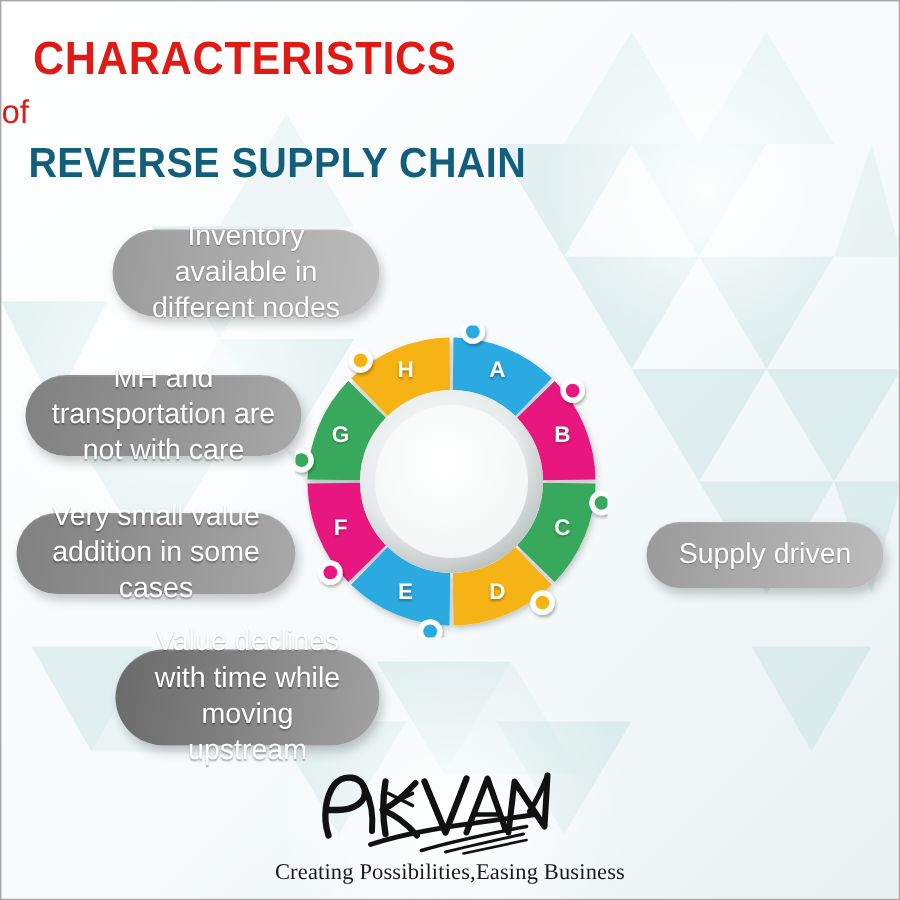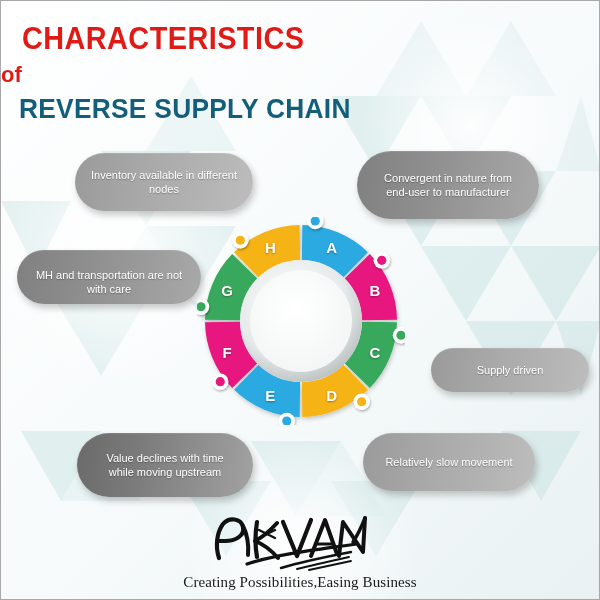--- a/index.html
+++ b/index.html
@@ -25,37 +25,37 @@
     position:absolute; left:0; right:0; top:22px;
     text-align:left; z-index:6;
   }
   .t-main {
     font-size:31px; font-weight:bold; color:#e01b16;
     letter-spacing:0.5px; line-height:1.05;
     font-stretch:condensed; transform:scaleX(0.93);
     text-shadow:0 1px 0 rgba(255,255,255,.6);
   }
   .t-of {
-    font-size:22px; font-weight:bold; color:#e01b16;
+    font-size:22px; font-weight:normal; color:#e01b16;
     line-height:1.5; margin-top:2px;
   }
   .t-sub {
     font-size:28px; font-weight:bold; color:#135e7a;
     letter-spacing:0.3px; line-height:1.1; margin-top:3px;
     transform:scaleX(0.94);
     text-shadow:0 1px 0 rgba(255,255,255,.6);
   }
 
   
   .pill {
     position:absolute;
     display:flex; align-items:center; justify-content:center;
     text-align:center;
     color:#ffffff;
-    font-size:11px;
+    font-size:19px;
     line-height:1.28;
     border-radius:40px;
     padding:8px 16px;
     background:linear-gradient(100deg,#6f6f6f 0%, #8d8d8d 38%, #a4a4a4 70%, #b4b4b4 100%);
     box-shadow:2px 4px 7px rgba(0,0,0,0.22), inset 0 1px 0 rgba(255,255,255,0.10);
     text-shadow:0 1px 1px rgba(0,0,0,0.30);
     z-index:5;
   }
   .pill.lightgrey {
     background:linear-gradient(100deg,#9a9a9a 0%, #a9a9a9 40%, #b3b3b3 72%, #bdbdbd 100%);
@@ -63,21 +63,21 @@
   .pill.darkgrey {
     background:linear-gradient(100deg,#6a6a6a 0%, #7b7b7b 35%, #909090 70%, #a2a2a2 100%);
     text-align:center;
   }
   .pill.midgrey {
     background:linear-gradient(100deg,#808080 0%, #8f8f8f 40%, #9d9d9d 72%, #a9a9a9 100%);
   }
 
   
   #pill-l0 { left:74px;  top:152px; width:178px; height:58px; }
-  #pill-l1 { left:16px;  top:249px; width:184px; height:54px;align-items:flex-end; }
+  #pill-l1 { left:16px;  top:249px; width:184px; height:54px; }
   #pill-l2 { left:10px;  top:341px; width:186px; height:54px; }
   #pill-l3 { left:76px;  top:432px; width:176px; height:64px; }
   
   #pill-r0 { left:356px; top:150px; width:182px; height:68px; }
   #pill-r1 { left:422px; top:255px; width:164px; height:54px; }
   #pill-r2 { left:430px; top:347px; width:158px; height:44px; }
   #pill-r3 { left:362px; top:432px; width:172px; height:58px; }
 
   
   #donut-wrap {
@@ -161,32 +161,29 @@
     <div class="t-of">of</div>
     <div class="t-sub">REVERSE SUPPLY CHAIN</div>
   </div>
 
   <div class="pill lightgrey" id="pill-l0">
     <span>Inventory available in different nodes</span>
   </div>
   <div class="pill midgrey" id="pill-l1">
     <span>MH and transportation are  not with care</span>
   </div>
+  <div class="pill midgrey" id="pill-l2">
+    <span>Very small value addition in some cases</span>
+  </div>
   <div class="pill darkgrey" id="pill-l3">
     <span>Value declines with time while moving upstream</span>
   </div>
 
-  <div class="pill midgrey" id="pill-r0">
-    <span>Convergent in nature from end-user to manufacturer</span>
-  </div>
   <div class="pill lightgrey" id="pill-r2">
     <span>Supply driven</span>
-  </div>
-  <div class="pill lightgrey" id="pill-r3">
-    <span>Relatively slow movement</span>
   </div>
 
   <div id="donut-wrap">
     <svg id="donut-svg" viewBox="0 0 208 208" width="208" height="208">
       <defs>
         <radialGradient id="hubGrad" cx="0.42" cy="0.36" r="0.72">
           <stop offset="0%" stop-color="#ffffff"></stop>
           <stop offset="62%" stop-color="#e6eaea"></stop>
           <stop offset="88%" stop-color="#c2c7c7"></stop>
           <stop offset="100%" stop-color="#aeb4b4"></stop>

